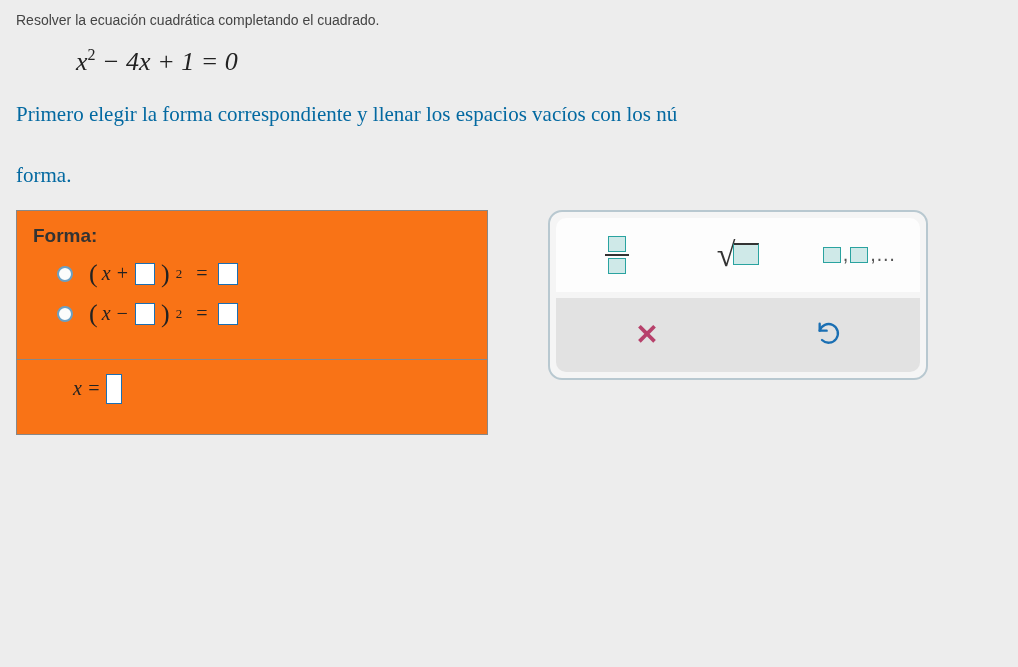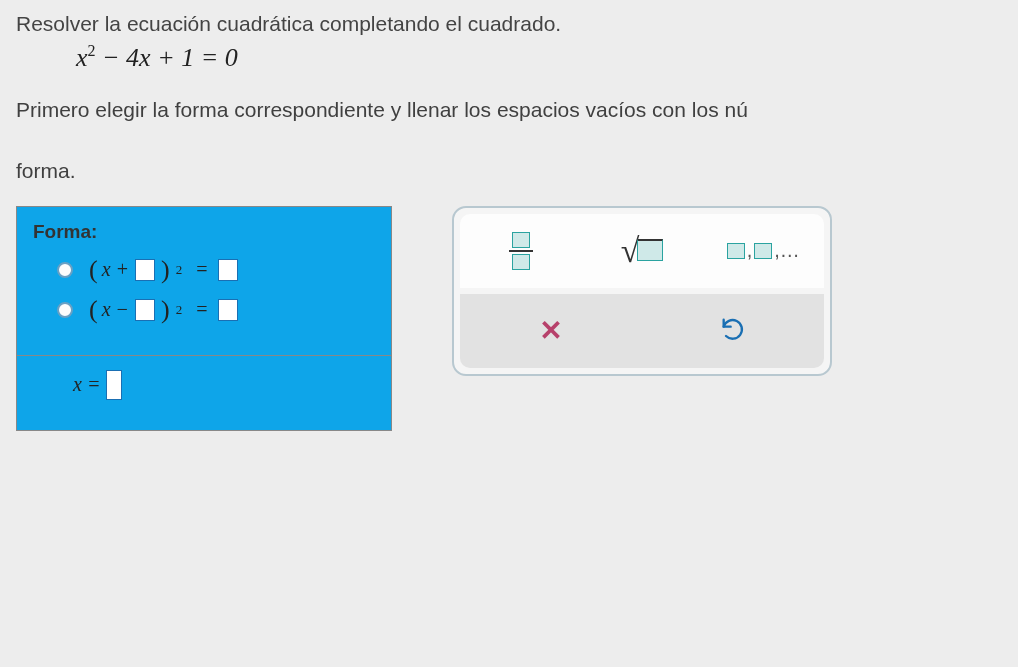--- a/index.html
+++ b/index.html
@@ -7,43 +7,44 @@
     margin: 0;
     padding: 12px 0 0 16px;
     font-family: Verdana, Geneva, sans-serif;
     background: #ededed;
     color: #333;
     width: 1018px;
     height: 667px;
     overflow: hidden;
   }
   .instruction {
-    font-size: 21px;
+    font-size: 14px;
     color: #444;
-    margin-bottom: 6px;
+    margin-bottom: 18px;
   }
   .equation {
     font-family: "Times New Roman", serif;
     font-size: 26px;
     font-style: italic;
     margin: 4px 0 22px 60px;
     color: #222;
   }
   .eq-sup { font-size: 16px; vertical-align: super; font-style: normal; }
   .paragraph {
     font-size: 21px;
-    color: #404040;
+    color: #0369a1;
     line-height: 1.45;
     margin-bottom: 20px;
+    font-family: Liberation Serif, serif;
   }
   .row { display: flex; gap: 60px; align-items: flex-start; }
   .forma-box {
     border: 1px solid #888;
-    background: #0ea5e9;
-    width: 376px;
+    background: #f97316;
+    width: 472px;
   }
   .forma-section {
     border-bottom: 1px solid #888;
     padding: 14px 16px 18px 16px;
   }
   .solucion-section {
     padding: 14px 16px 30px 16px;
   }
   .section-title {
     font-weight: bold;

